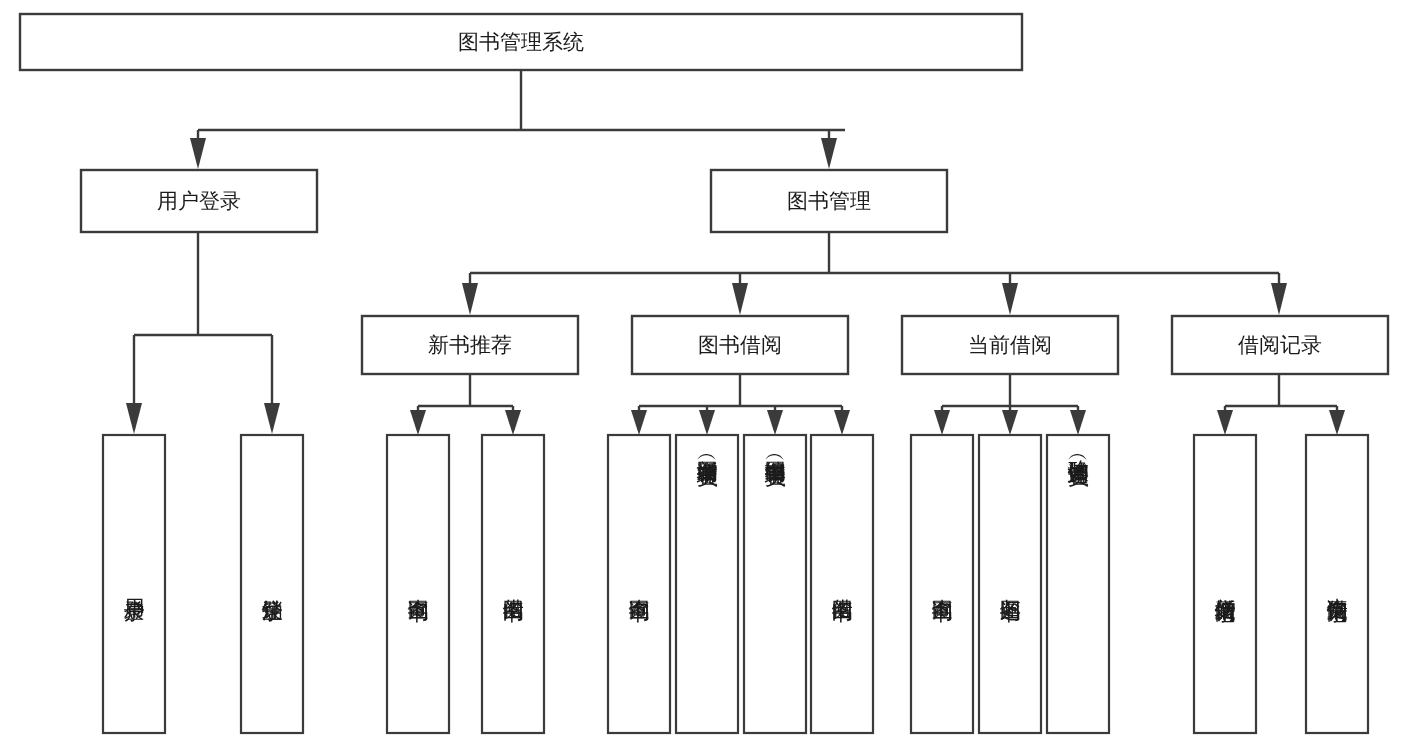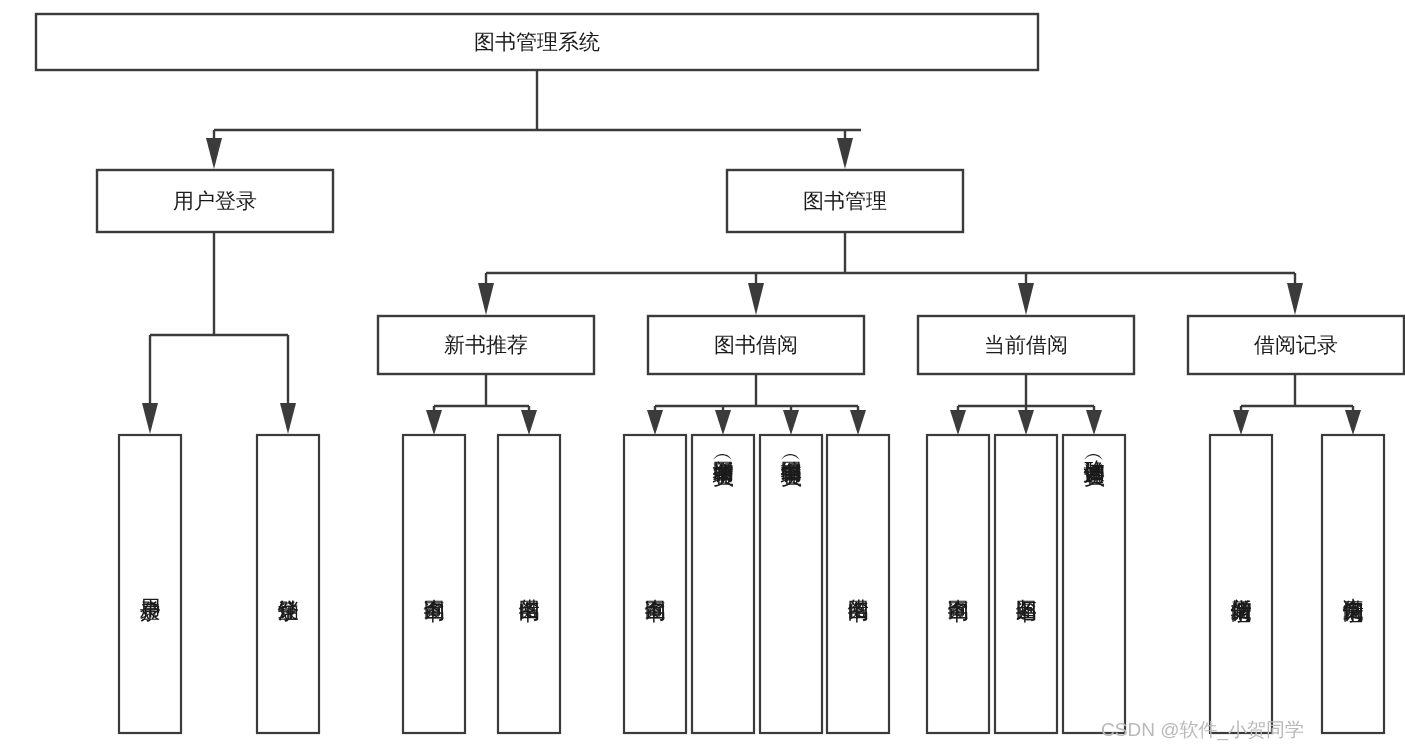--- a/index.html
+++ b/index.html
@@ -9,21 +9,21 @@
   }
   body {
     width: 1405px;
     height: 747px;
     font-family: "Liberation Sans", "DejaVu Sans", sans-serif;
     overflow: hidden;
     position: relative;
   }
   #diagram-root {
     position: absolute;
-    left: 16px;
+    left: 0;
     top: 0;
     width: 1296px;
     height: 747px;
   }
   svg.flow {
     display: block;
     width: 1405px;
     height: 747px;
   }
   .node-rect {
@@ -253,15 +253,14 @@
   </div>
 
   <div class="vert-label-wrap" style="left:1194px; top:435px; width:62px; height:298px;">
     <span class="vert-label">新增借阅记录</span>
   </div>
 
   <div class="vert-label-wrap" style="left:1306px; top:435px; width:62px; height:298px;">
     <span class="vert-label">查询借阅记录</span>
   </div>
 
-  <div class="watermark">CSDN @软件_小贺同学</div>
 
 </div>
 
 </body></html>

